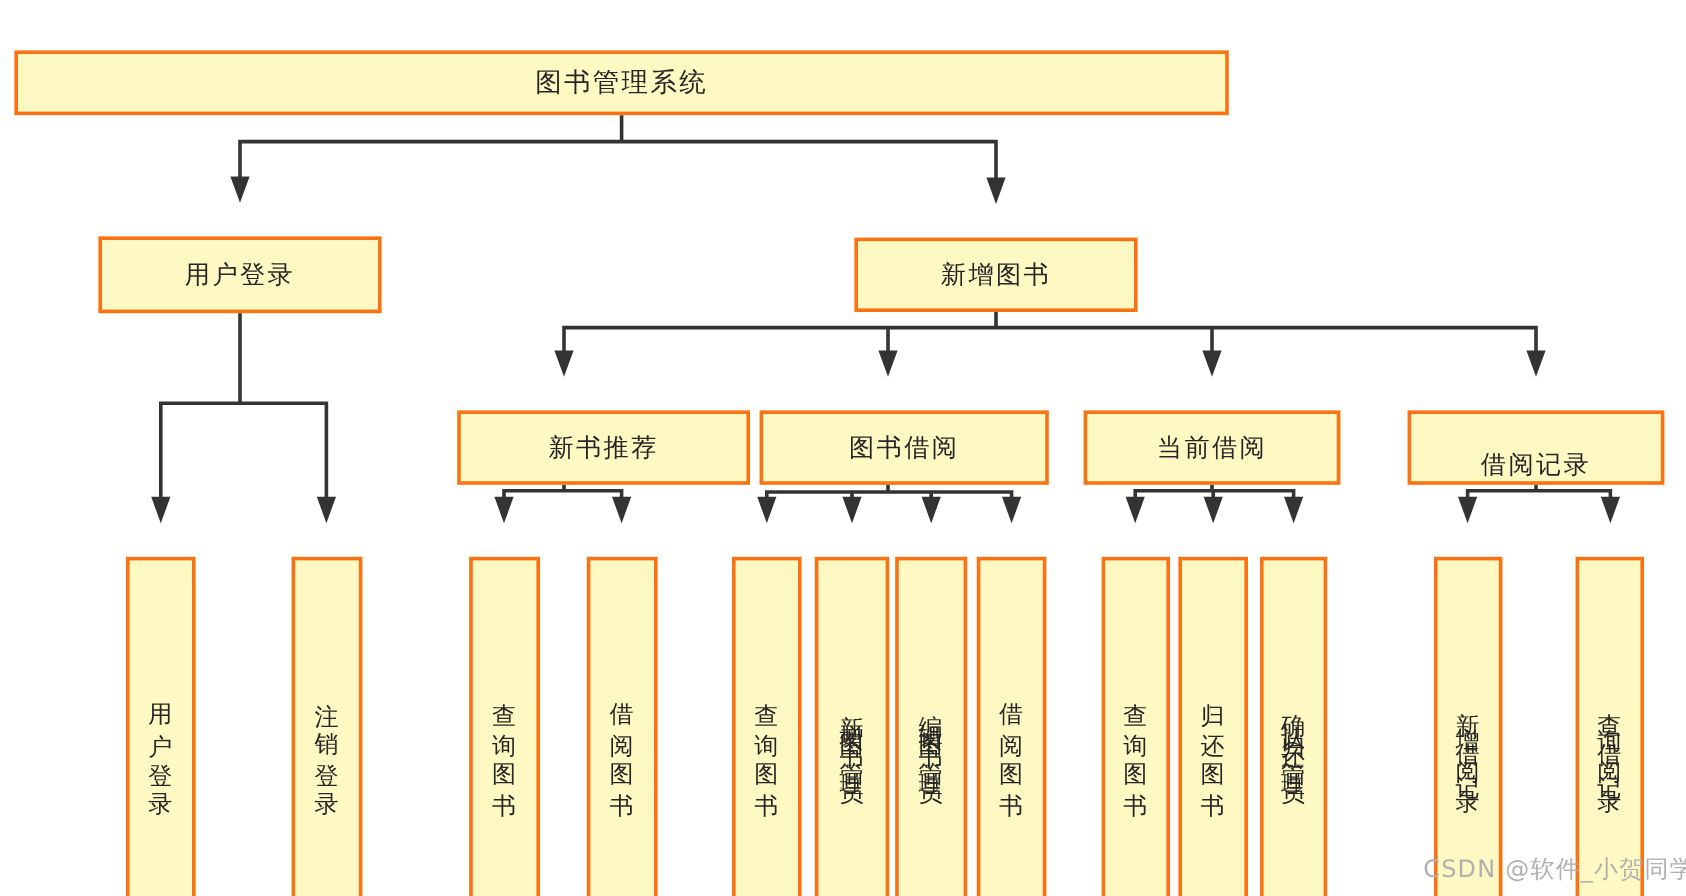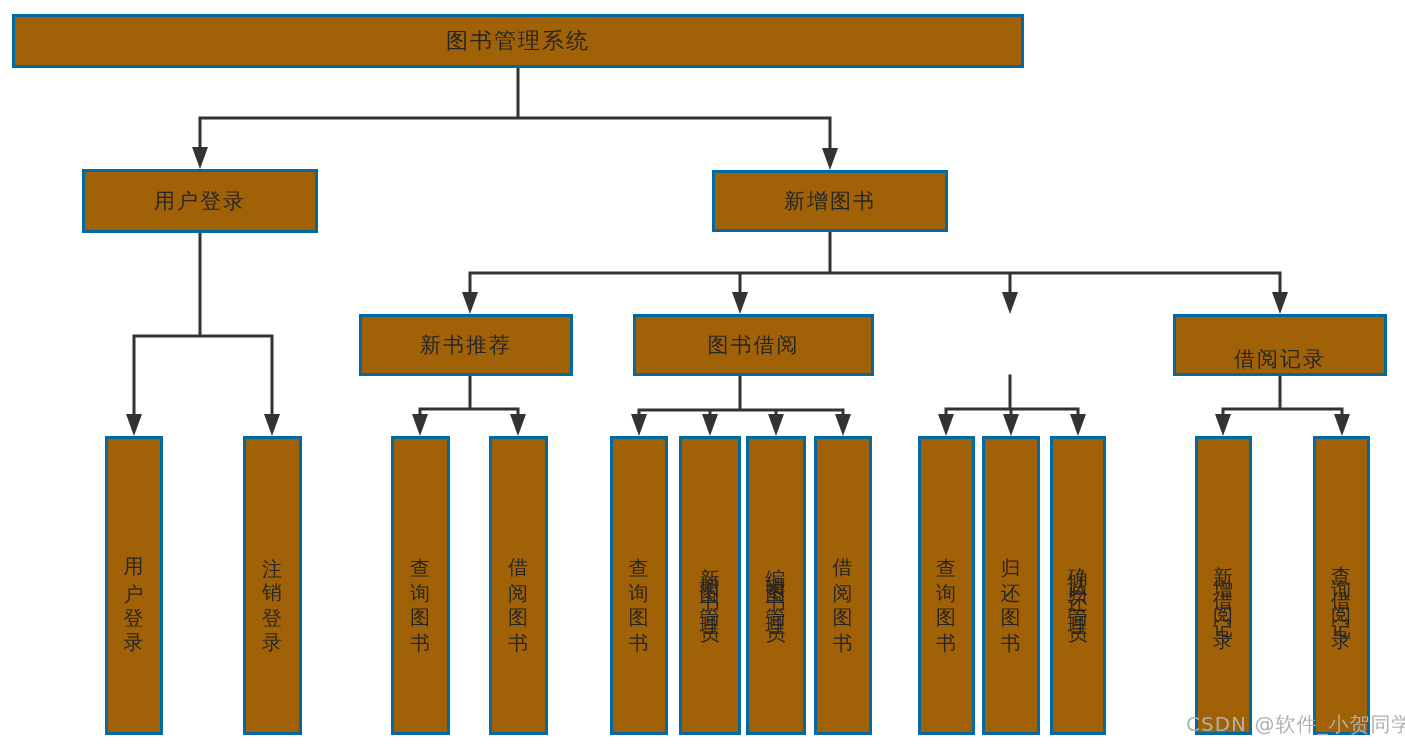--- a/index.html
+++ b/index.html
@@ -18,26 +18,27 @@
   }
   .wires {
     position: absolute;
     left: 0; top: 0;
     width: 1405px; height: 747px;
     z-index: 1;
   }
   .node {
     position: absolute;
     box-sizing: border-box;
-    background: #a16207;
-    border: 3px solid #0369a1;
+    background: #fef9c3;
+    border: 3px solid #f97316;
     display: flex;
     align-items: center;
     justify-content: center;
     z-index: 2;
+    margin-top: 28px;
   }
   .hnode .txt {
     font-size: 21px;
     letter-spacing: 2px;
     white-space: nowrap;
     color: #262626;
   }
   .rootnode .txt { font-size: 22px; }
   .leaf .txt {
     writing-mode: vertical-rl;
@@ -112,25 +113,28 @@
     <span class="txt">图书管理系统</span>
   </div>
 
   <div class="node hnode" style="left:82px; top:169px; width:236px; height:64px;">
     <span class="txt">用户登录</span>
   </div>
   <div class="node hnode" style="left:712px; top:170px; width:236px; height:62px;">
     <span class="txt">新增图书</span>
   </div>
 
-  <div class="node hnode" style="left:359px; top:314px; width:214px; height:62px;">
+  <div class="node hnode" style="left:381px; top:314px; width:244px; height:62px;">
     <span class="txt">新书推荐</span>
   </div>
   <div class="node hnode" style="left:633px; top:314px; width:241px; height:62px;">
     <span class="txt">图书借阅</span>
+  </div>
+  <div class="node hnode" style="left:903px; top:314px; width:214px; height:62px;">
+    <span class="txt">当前借阅</span>
   </div>
   <div class="node hnode" style="left:1173px; top:314px; width:214px; height:62px;align-items:flex-end;">
     <span class="txt">借阅记录</span>
   </div>
 
   <div class="node leaf ls-wide" style="left:105px; top:436px; width:58px; height:299px;">
     <span class="txt">用户登录</span>
   </div>
   <div class="node leaf ls-wide" style="left:243px; top:436px; width:59px; height:299px;">
     <span class="txt">注销登录</span>

